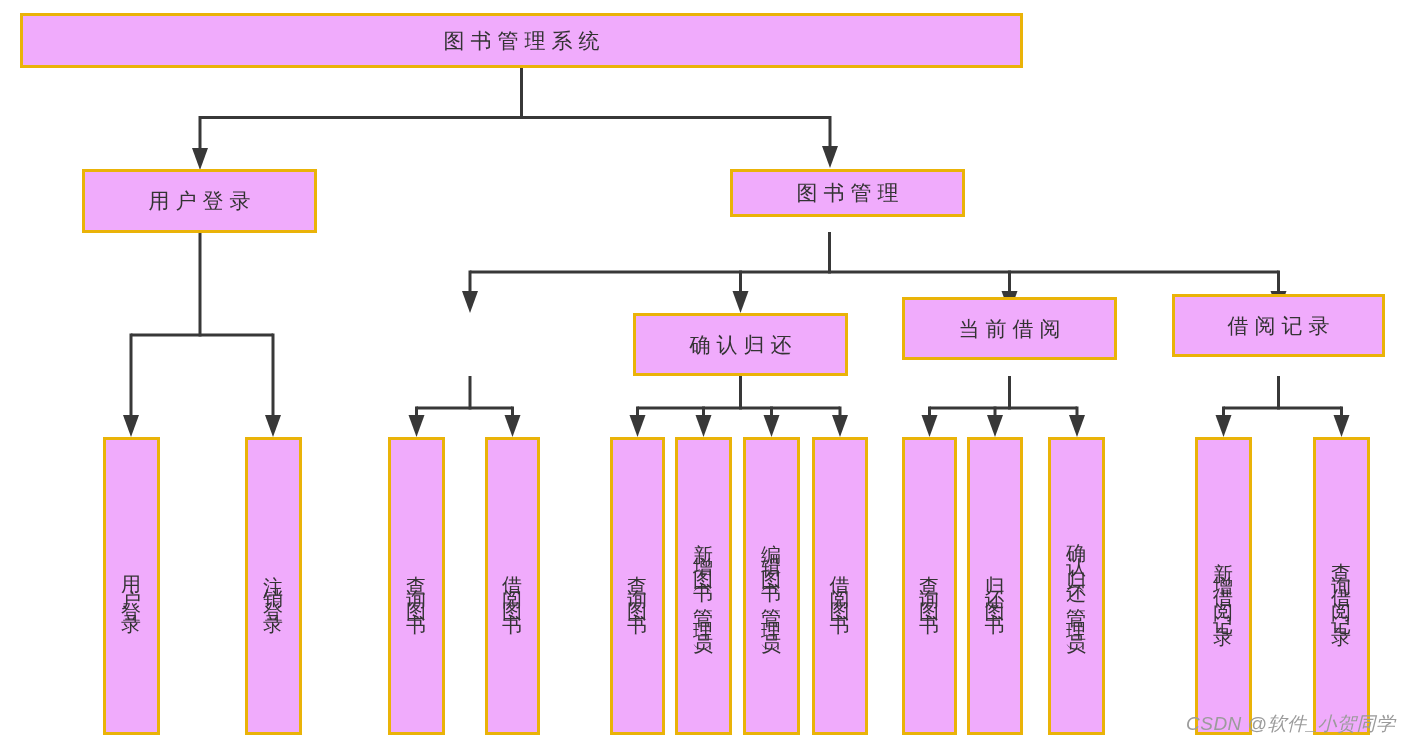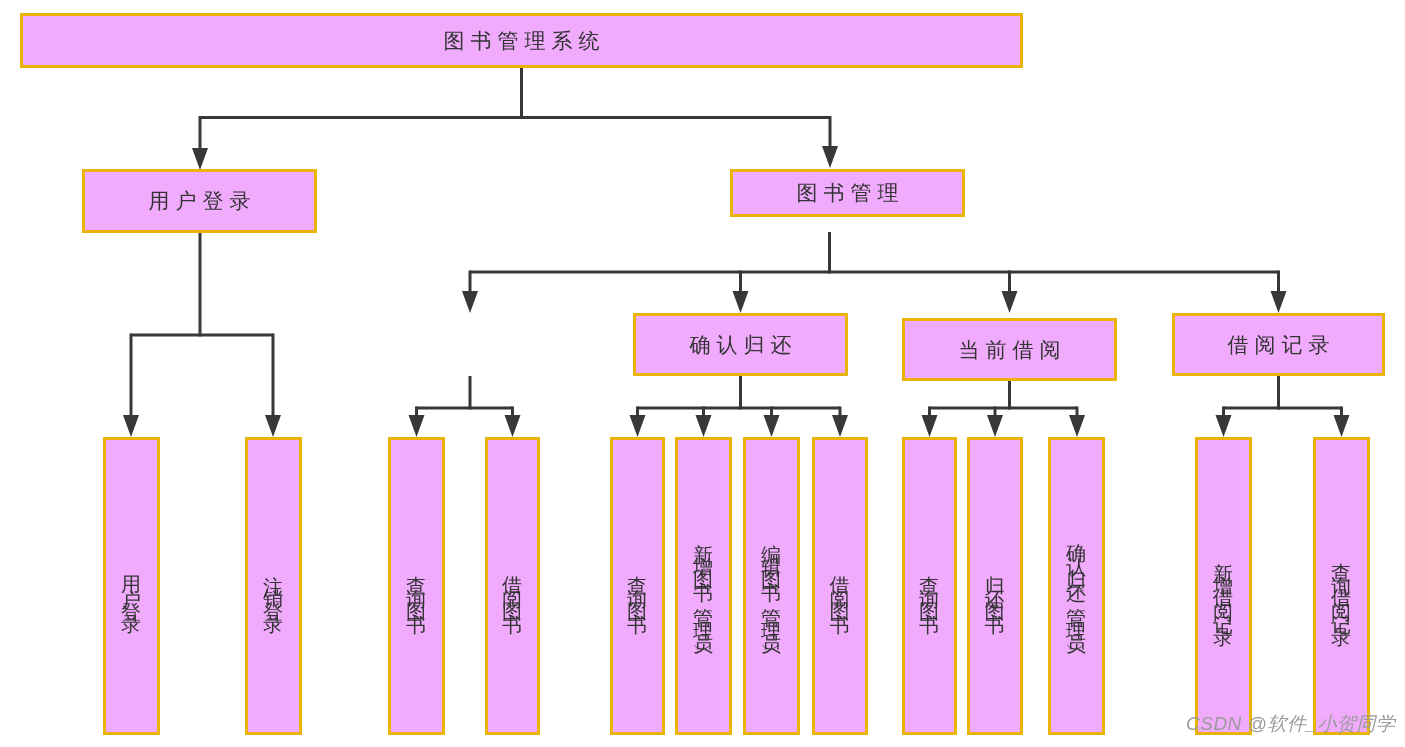--- a/index.html
+++ b/index.html
@@ -105,22 +105,22 @@
       <polygon points="1333.5,415 1349.5,415 1341.5,437"></polygon>
     </g>
   </svg>
 
   <div class="box hbox" style="left:20px;top:13px;width:1003px;height:55px;">图书管理系统</div>
 
   <div class="box hbox" style="left:82px;top:169px;width:235px;height:64px;">用户登录</div>
   <div class="box hbox" style="left:694px;top:169px;width:235px;height:48px;margin-left:36px;">图书管理</div>
 
   <div class="box hbox" style="left:633px;top:313px;width:215px;height:63px;">确认归还</div>
-  <div class="box hbox" style="left:902px;top:318px;width:215px;height:63px;">当前借阅</div>
-  <div class="box hbox" style="left:1172px;top:313px;width:213px;height:63px;">借阅记录</div>
+  <div class="box hbox" style="left:902px;top:297px;width:215px;height:63px;">当前借阅</div>
+  <div class="box hbox" style="left:1172px;top:294px;width:213px;height:63px;">借阅记录</div>
 
   <div class="box leaf" style="left:103px;width:57px;">用户登录</div>
   <div class="box leaf" style="left:245px;width:57px;">注销登录</div>
 
   <div class="box leaf" style="left:388px;width:57px;">查询图书</div>
   <div class="box leaf" style="left:485px;width:55px;">借阅图书</div>
 
   <div class="box leaf" style="left:610px;width:55px;">查询图书</div>
   <div class="box leaf" style="left:675px;width:57px;">新增图书（管理员）</div>
   <div class="box leaf" style="left:743px;width:57px;">编辑图书（管理员）</div>

